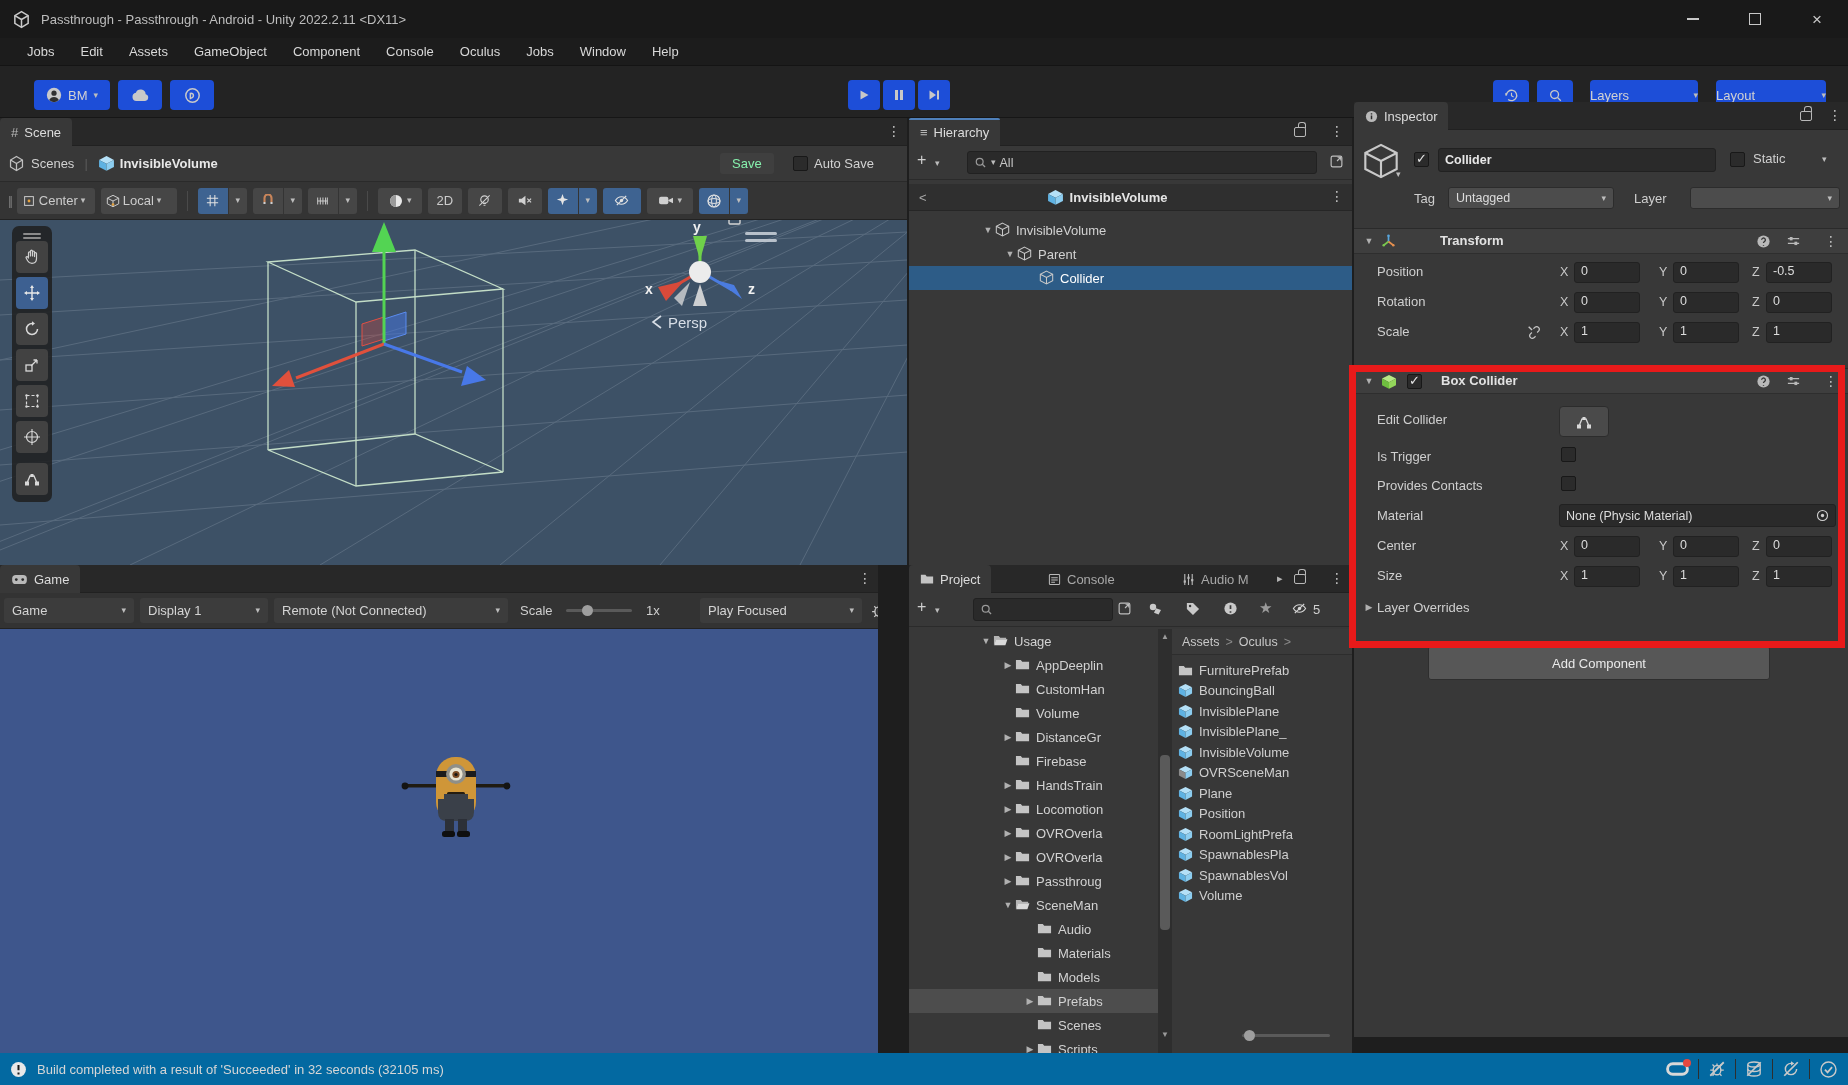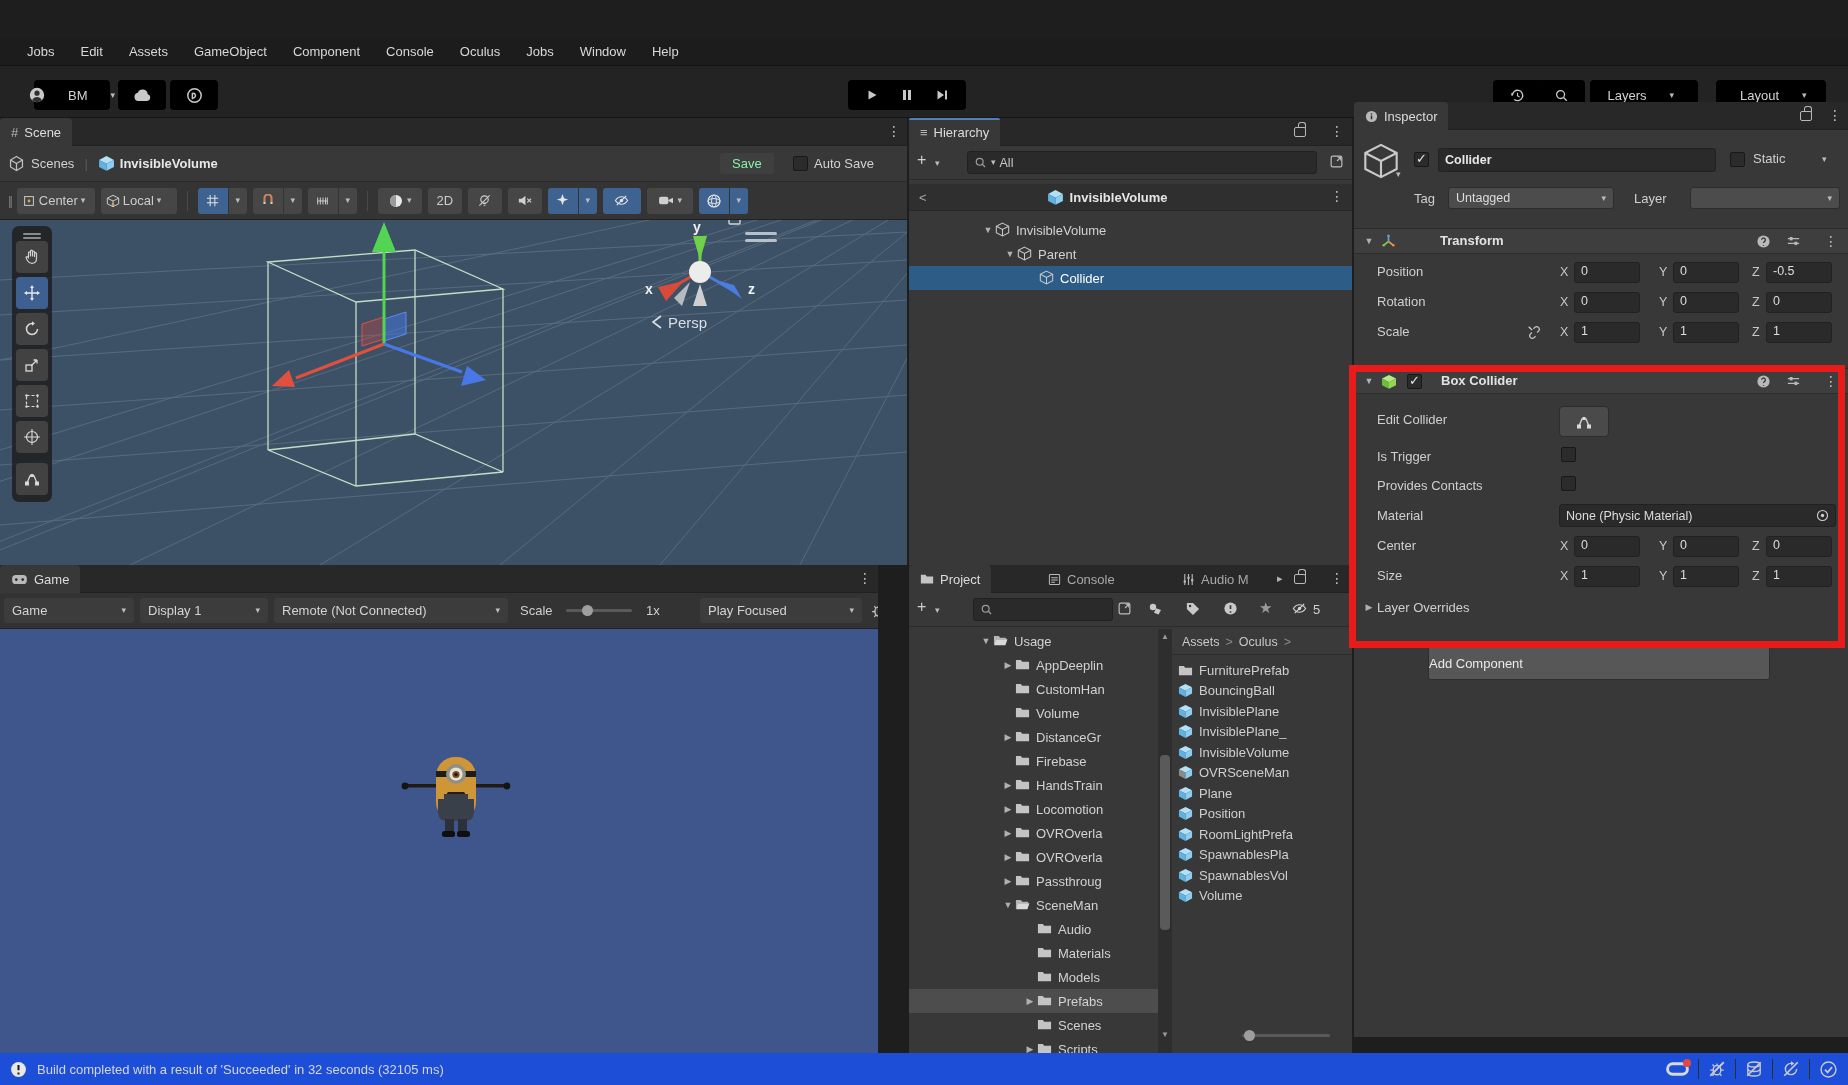--- a/index.html
+++ b/index.html
@@ -11,21 +11,21 @@
   .titlebar .logo{margin:0 10px 0 12px}
   .titlebar .title{color:#bdbdbd;font-size:13px}
   .wincontrols{margin-left:auto;display:flex;height:100%}
   .winbtn{width:62px;height:100%;display:flex;align-items:center;justify-content:center;color:#c8c8c8}
   .glyph-min{width:12px;height:1.5px;background:#c8c8c8}
   .glyph-max{width:10px;height:10px;border:1.2px solid #c8c8c8}
   .glyph-close{font-size:17px;line-height:1;color:#c8c8c8}
   .menubar{position:absolute;left:0;top:38px;width:100%;height:28px;background:#1c1c1c;display:flex;align-items:center;padding-left:14px;box-sizing:border-box;border-bottom:1px solid #141414}
   .menu-item{padding:4px 13px;color:#d8d8d8}
   .toolbar{position:absolute;left:0;top:66px;width:100%;height:52px;background:#232323;border-bottom:1px solid #161616;box-sizing:border-box}
-  .tbtn{position:absolute;top:14px;height:30px;background:#000000;border-radius:4px;display:flex;align-items:center;justify-content:center;gap:23px;color:#d2d2d2;box-sizing:border-box;padding:0 24px}
+  .tbtn{position:absolute;top:14px;height:30px;background:#1d4ed8;border-radius:4px;display:flex;align-items:center;justify-content:center;gap:6px;color:#d2d2d2;box-sizing:border-box;padding:0 0}
   .arr{font-size:9px;color:#bdbdbd;line-height:1}
   
   .panel{position:absolute;background:#383838;overflow:hidden}
   .tabbar{position:absolute;left:0;top:0;right:0;height:28px;background:#282828;border-bottom:1px solid #212121;box-sizing:border-box}
   .tab{position:absolute;top:0;height:28px;display:flex;align-items:center;gap:6px;padding:0 11px;color:#dcdcdc;box-sizing:border-box}
   .tab.active{background:#383838;border-radius:4px 4px 0 0}
   .tab.focused::before{content:"";position:absolute;left:0;right:0;top:0;height:2px;background:#4f80ba;border-radius:4px 4px 0 0}
   .tab.dim{color:#a8a8a8}
   .kebab{position:absolute;top:5px;color:#c4c4c4;font-size:14px;line-height:1.2;width:14px;text-align:center}
   .lock{position:absolute;top:9px;width:10px;height:8px;border:1.2px solid #b8b8b8;border-radius:2px}
@@ -74,33 +74,53 @@
   .arow .icon{width:15px;height:15px;margin-right:6px;flex:0 0 15px}
   
   .comp-header{position:absolute;left:0;right:0;height:26px;background:#3e3e3e;border-top:1px solid #2a2a2a;border-bottom:1px solid #2e2e2e;box-sizing:border-box}
   .comp-title{position:absolute;top:4px;font-weight:bold;color:#e2e2e2}
   .mini-icon{position:absolute;color:#c6c6c6}
   .vrow{position:absolute;left:0;right:0;height:22px}
   .vrow .vlabel{position:absolute;left:23px;top:2px;color:#cfcfcf}
   .axl{position:absolute;top:3px;color:#c8c8c8;font-size:12.5px}
   .vf{position:absolute;top:0;height:21px;width:66px;background:#2a2a2a;border:1px solid #212121;border-radius:3px;color:#dcdcdc;font-size:12.5px;box-sizing:border-box;padding:1px 6px}
   .red-frame{position:absolute;left:1349px;top:365px;width:496px;height:283px;border:7px solid #e81a1a;box-sizing:border-box;z-index:60;pointer-events:none}
-  .addcomp{position:absolute;left:74px;top:544px;width:340px;height:32px;background:#575757;border:1px solid #2e2e2e;border-radius:3px;display:flex;align-items:center;color:#eaeaea}
+  .addcomp{position:absolute;left:74px;top:544px;width:340px;height:32px;background:#575757;border:1px solid #2e2e2e;border-radius:3px;display:flex;align-items:center;justify-content:center;color:#eaeaea}
   
-  .statusbar{position:absolute;left:0;top:1053px;width:100%;height:32px;background:#1d4ed8;display:flex;align-items:center;padding:0 10px;box-sizing:border-box;gap:10px}
+  .statusbar{position:absolute;left:0;top:1053px;width:100%;height:32px;background:#0369a1;display:flex;align-items:center;padding:0 10px;box-sizing:border-box;gap:10px}
   .statusbar .msg{color:#d6d6d6}
   .sicons{margin-left:auto;display:flex;align-items:center;gap:9px}
   .ssep2{width:1px;height:20px;background:#2e2e2e}
   .reddot{position:absolute;right:-2px;top:-3px;width:8px;height:8px;border-radius:50%;background:#e5483f}
 </style>
 </head>
 <body>
 
 <div id="app">
 
+  <div class="titlebar">
+    <span class="logo">
+      <svg width="19" height="19" viewBox="0 0 20 20" fill="none" stroke="#c9c9c9" stroke-width="1.6">
+          <path d="M10 1.8 17 5.9v8.2L10 18.2 3 14.1V5.9Z"></path>
+          <path d="M10 10 3 5.9M10 10l7-4.1M10 10v8"></path>
+        </svg>
+    </span>
+    <span class="title">Passthrough - Passthrough - Android - Unity 2022.2.11 &lt;DX11&gt;</span>
+    <div class="wincontrols">
+      <div class="winbtn">
+          <span class="glyph-min"></span>
+        </div>
+      <div class="winbtn">
+          <span class="glyph-max"></span>
+        </div>
+      <div class="winbtn">
+          <span class="glyph-close">×</span>
+        </div>
+    </div>
+  </div>
 
   <nav class="menubar" id="menubar">
       <span class="menu-item">Jobs</span>
       <span class="menu-item">Edit</span>
       <span class="menu-item">Assets</span>
       <span class="menu-item">GameObject</span>
       <span class="menu-item">Component</span>
       <span class="menu-item">Console</span>
       <span class="menu-item">Oculus</span>
       <span class="menu-item">Jobs</span>

